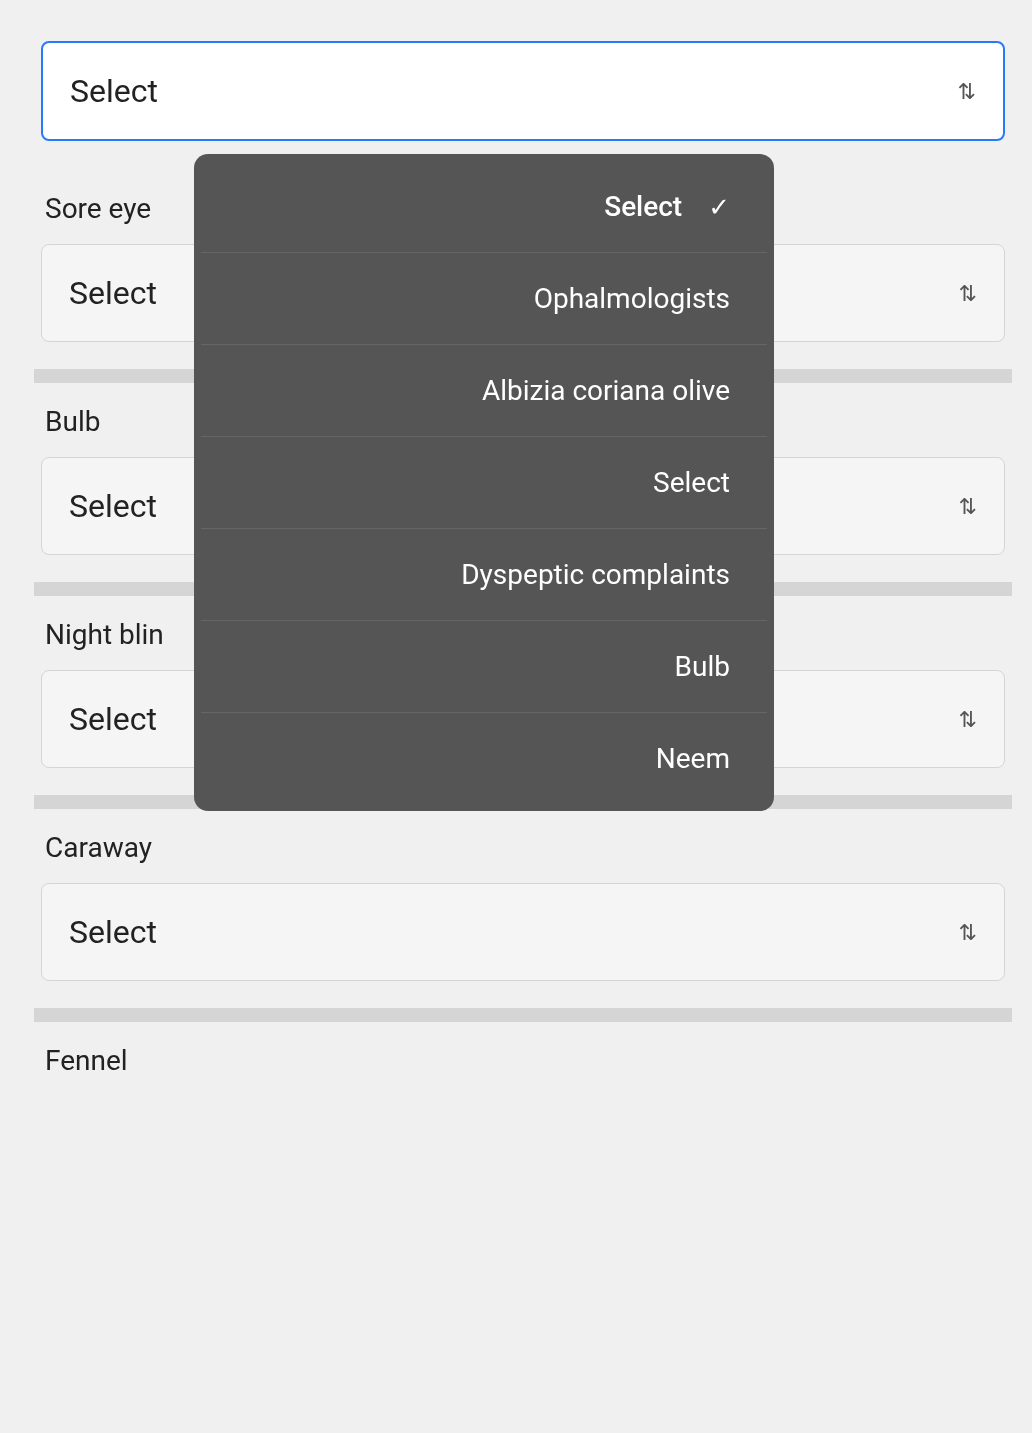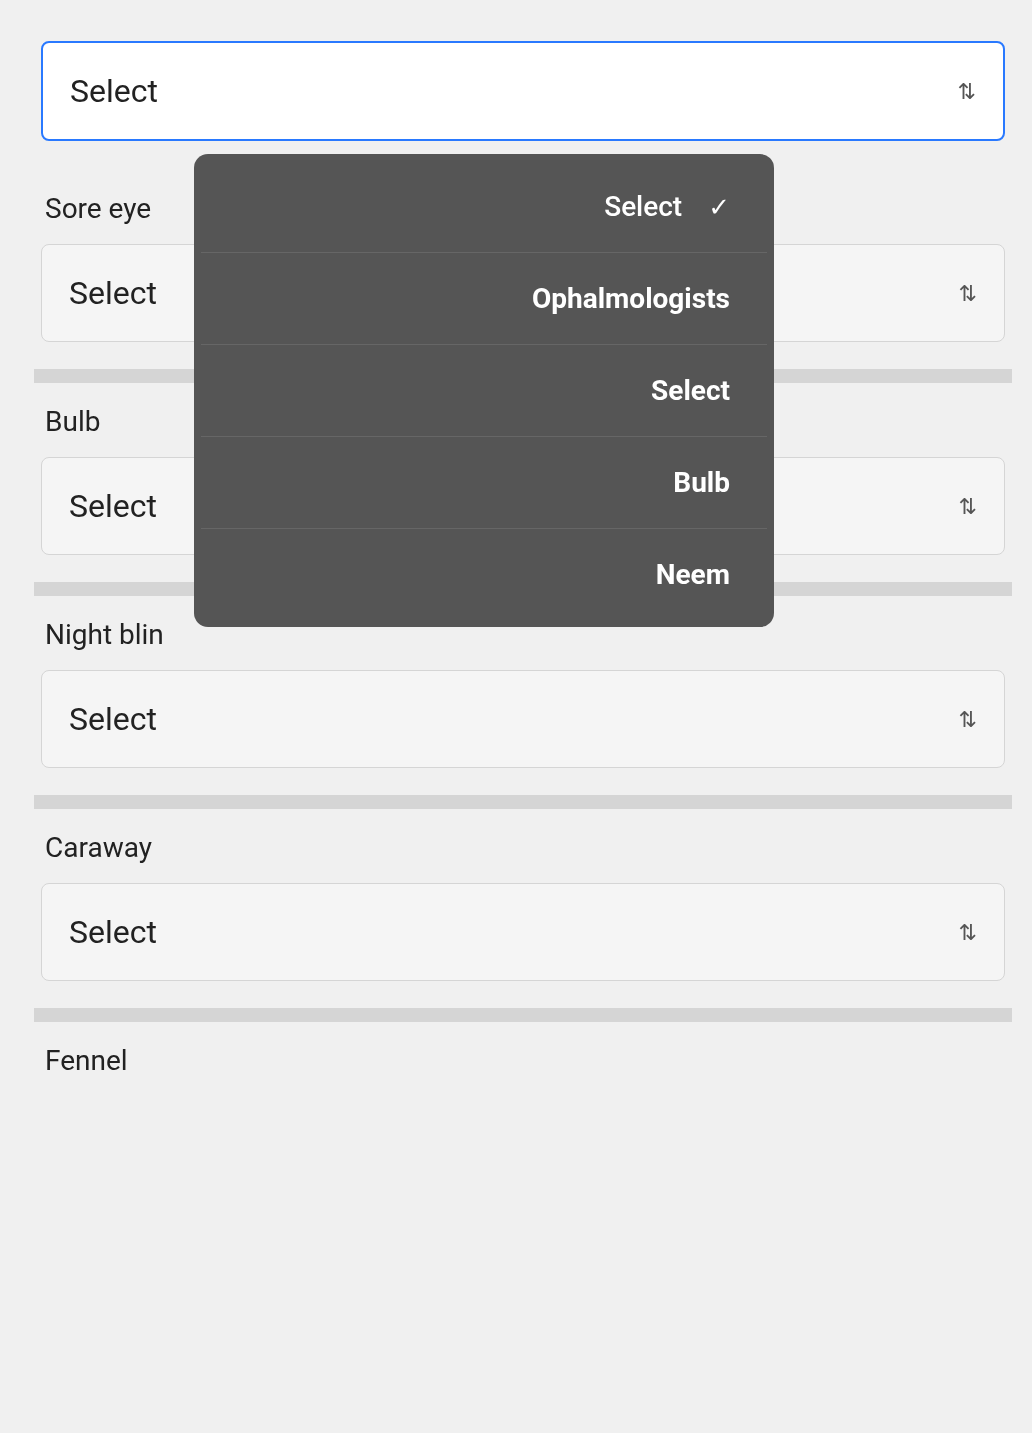--- a/index.html
+++ b/index.html
@@ -99,21 +99,21 @@
       gap: 12px;
     }
 
     .dropdown-item:last-child {
       border-bottom: none;
     }
 
     .dropdown-item-text {
       font-size: 28px;
       color: #ffffff;
-      font-weight: 700;
+      font-weight: 400;
       text-align: right;
     }
 
     .dropdown-item.selected .dropdown-item-text {
       font-weight: 500;
     }
 
     .checkmark {
       color: #ffffff;
       font-size: 26px;
@@ -183,23 +183,29 @@
 
   <div class="dropdown-overlay">
     <div class="dropdown-item selected">
       <span class="dropdown-item-text">Select</span>
       <span class="checkmark">✓</span>
     </div>
     <div class="dropdown-item">
       <span class="dropdown-item-text">Ophalmologists</span>
     </div>
     <div class="dropdown-item">
+      <span class="dropdown-item-text">Albizia coriana olive</span>
+    </div>
+    <div class="dropdown-item">
       <span class="dropdown-item-text">Select</span>
     </div>
     <div class="dropdown-item">
+      <span class="dropdown-item-text">Dyspeptic complaints</span>
+    </div>
+    <div class="dropdown-item">
       <span class="dropdown-item-text">Bulb</span>
     </div>
     <div class="dropdown-item">
       <span class="dropdown-item-text">Neem</span>
     </div>
   </div>
 
 </div>
 
 </body></html>

